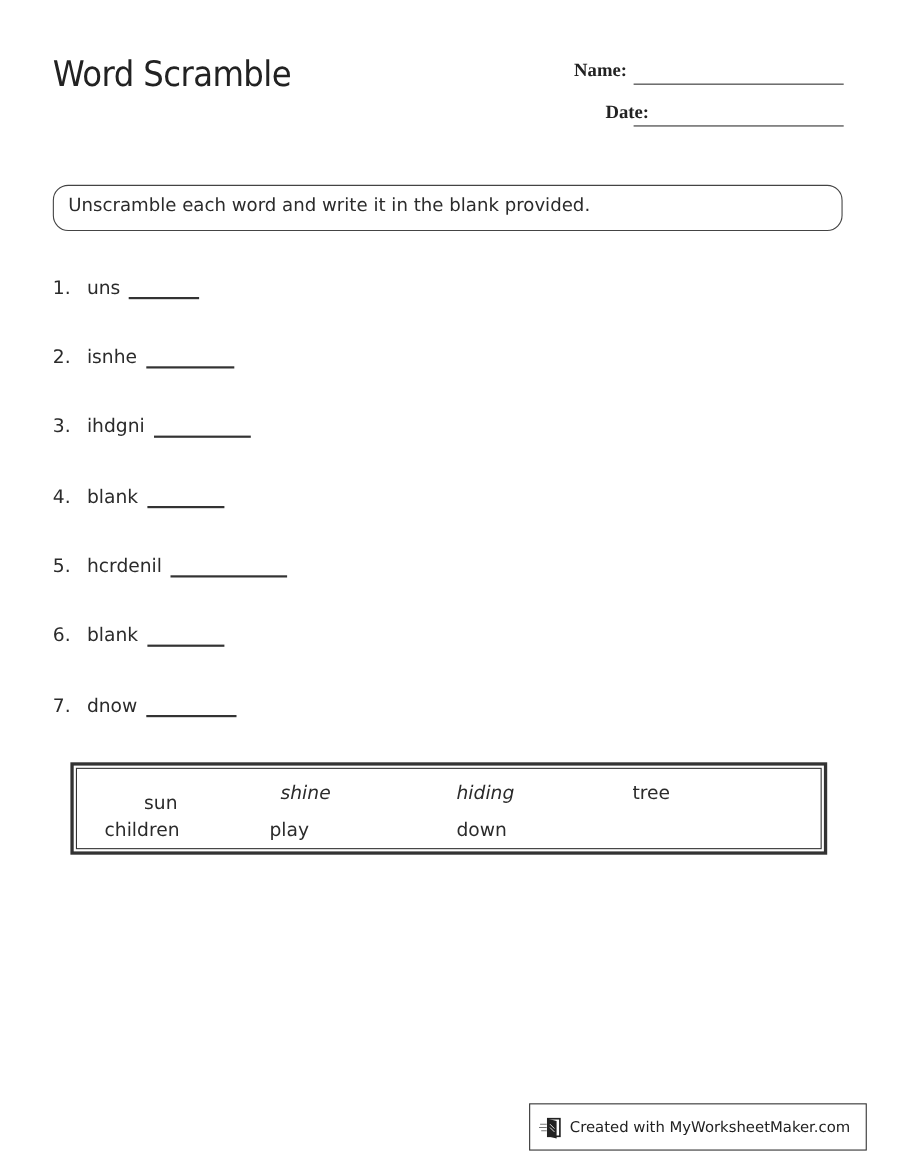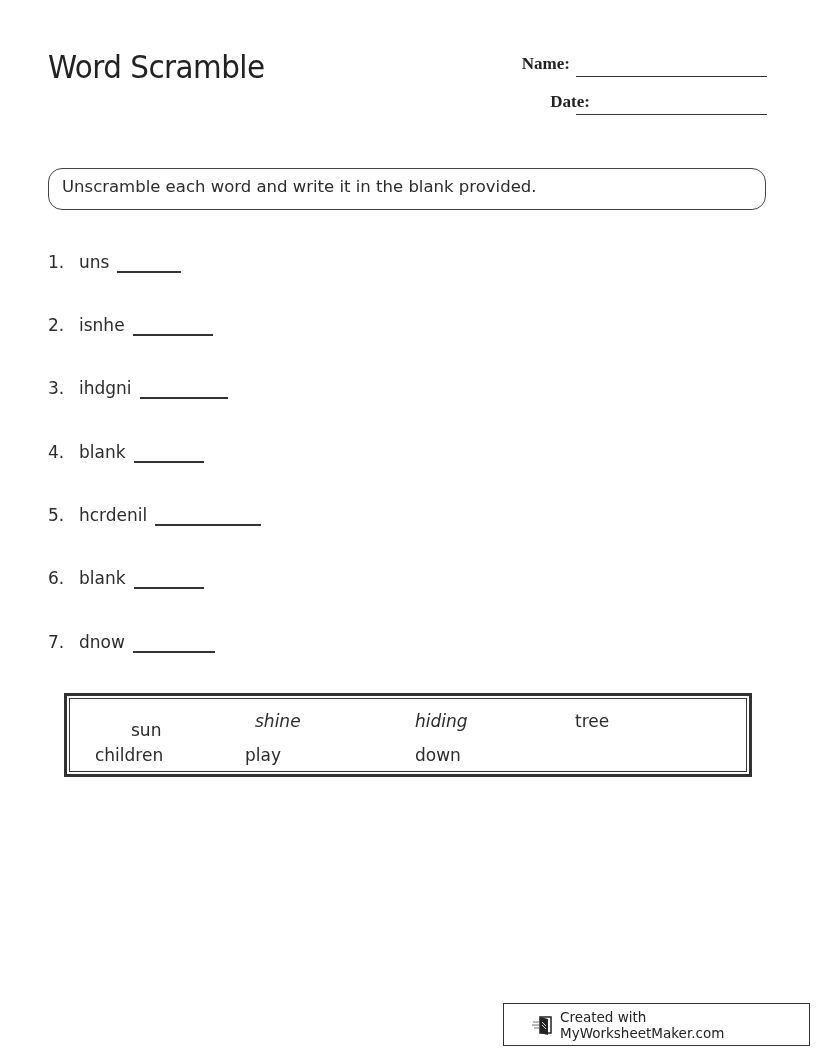--- a/index.html
+++ b/index.html
@@ -98,29 +98,29 @@
       box-sizing: border-box;
       position: relative;
     }
     .bank-word {
       position: absolute;
       font-size: 17px;
       color: #2b2b2b;
     }
     .footer {
       position: absolute;
-      left: 503px;
+      left: 481px;
       top: 1003px;
       width: 307px;
       height: 43px;
       border: 1px solid #333;
       box-sizing: border-box;
       display: flex;
       align-items: center;
-      padding-left: 28px;
+      padding-left: 8px;
       font-size: 13.5px;
       color: #222;
     }
     .footer-icon {
       width: 22px;
       height: 22px;
       margin-right: 6px;
       display: inline-block;
     }
   </style>

